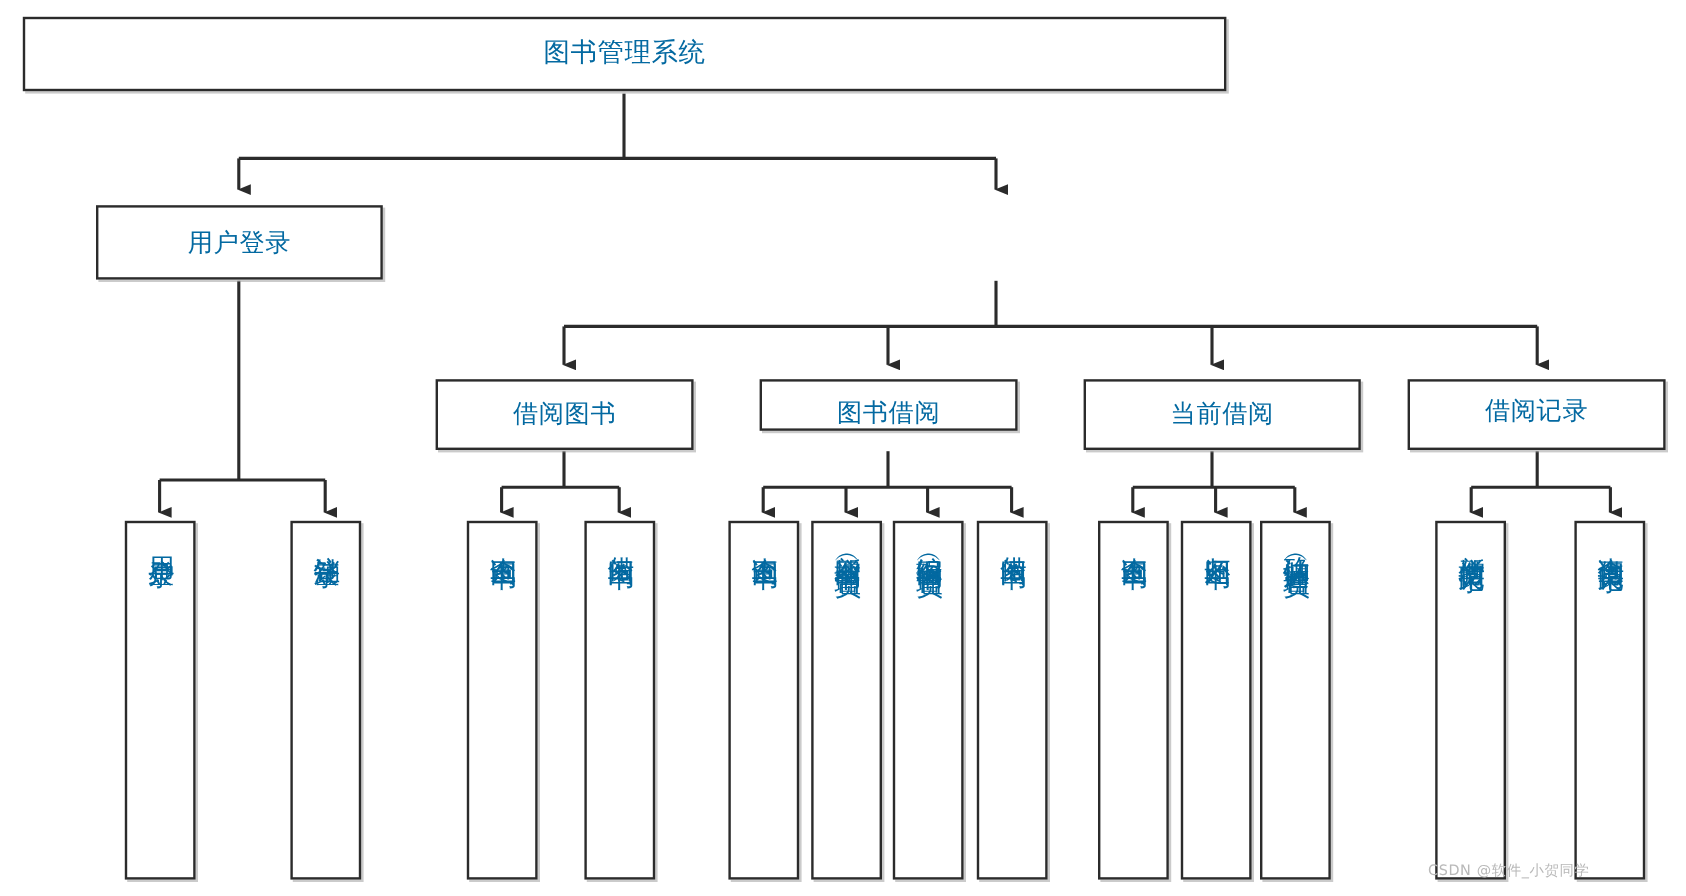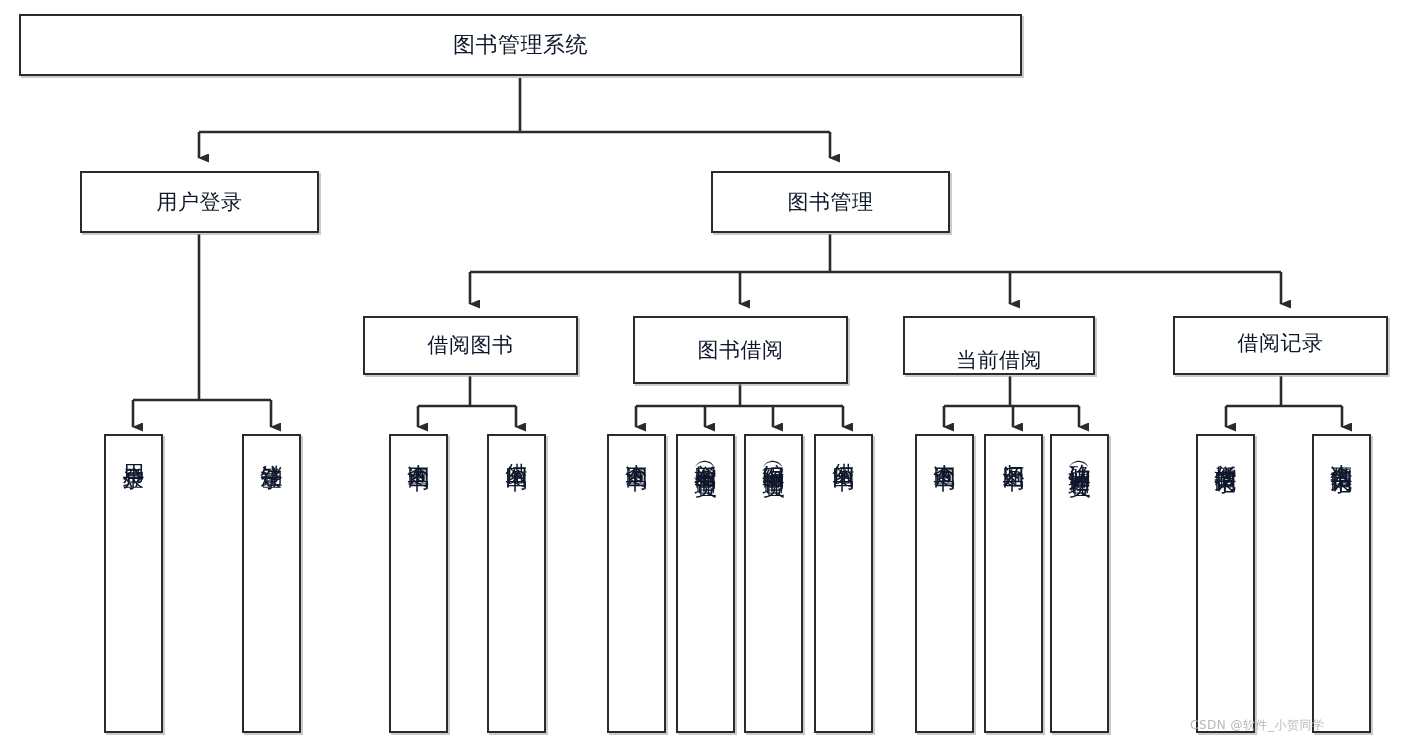--- a/index.html
+++ b/index.html
@@ -25,21 +25,21 @@
   }
   .node {
     position: absolute;
     box-sizing: border-box;
     background: #ffffff;
     border: 2.5px solid #2b2b2b;
     box-shadow: 2px 2px 0 rgba(160,160,160,0.55);
     display: flex;
     align-items: center;
     justify-content: center;
-    color: #0f172a;
+    color: #0369a1;
   }
   .node .label {
     font-size: 21px;
     line-height: 1.25;
     letter-spacing: 0.5px;
     white-space: nowrap;
   }
   .node.vertical {
     align-items: flex-start;
     padding-top: 10px;
@@ -120,31 +120,28 @@
     </g>
   </svg>
 
   <div class="node root" style="left:19px; top:14px; width:1003px; height:62px;">
     <span class="label">图书管理系统</span>
   </div>
 
   <div class="node" style="left:80px; top:171px; width:239px; height:62px;">
     <span class="label">用户登录</span>
   </div>
-  <div class="node" style="left:711px; top:171px; width:239px; height:62px;">
-    <span class="label">图书管理</span>
-  </div>
 
   <div class="node" style="left:363px; top:316px; width:215px; height:59px;">
     <span class="label">借阅图书</span>
   </div>
-  <div class="node" style="left:633px; top:316px; width:215px; height:68px;">
+  <div class="node" style="left:633px; top:316px; width:215px; height:43px;align-items:flex-end;">
     <span class="label">图书借阅</span>
   </div>
-  <div class="node" style="left:903px; top:316px; width:192px; height:59px;align-items:flex-end;">
+  <div class="node" style="left:903px; top:316px; width:231px; height:59px;">
     <span class="label">当前借阅</span>
   </div>
   <div class="node" style="left:1173px; top:316px; width:215px; height:59px;font-family:Liberation Mono, monospace;">
     <span class="label">借阅记录</span>
   </div>
 
   <div class="node vertical" style="left:104px; top:434px; width:59px; height:299px;">
     <span class="label">用户登录</span>
   </div>
   <div class="node vertical" style="left:242px; top:434px; width:59px; height:299px;">

